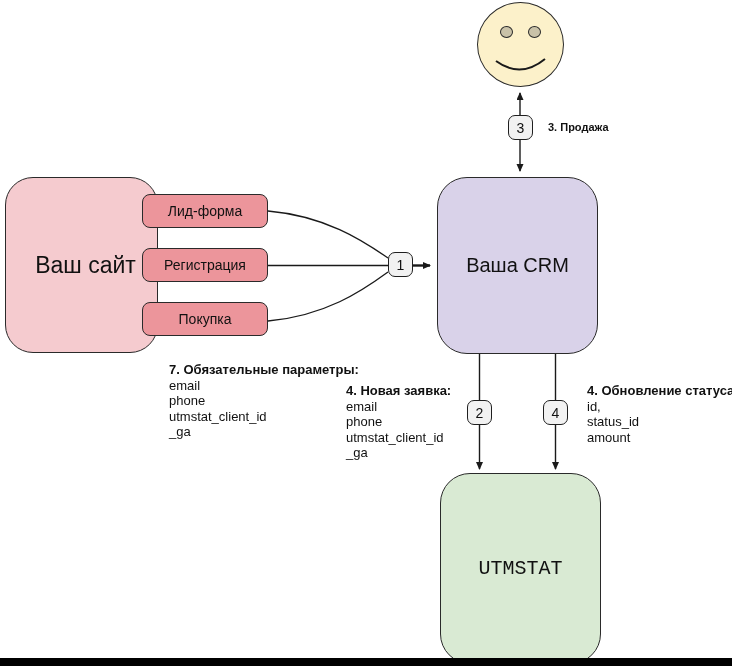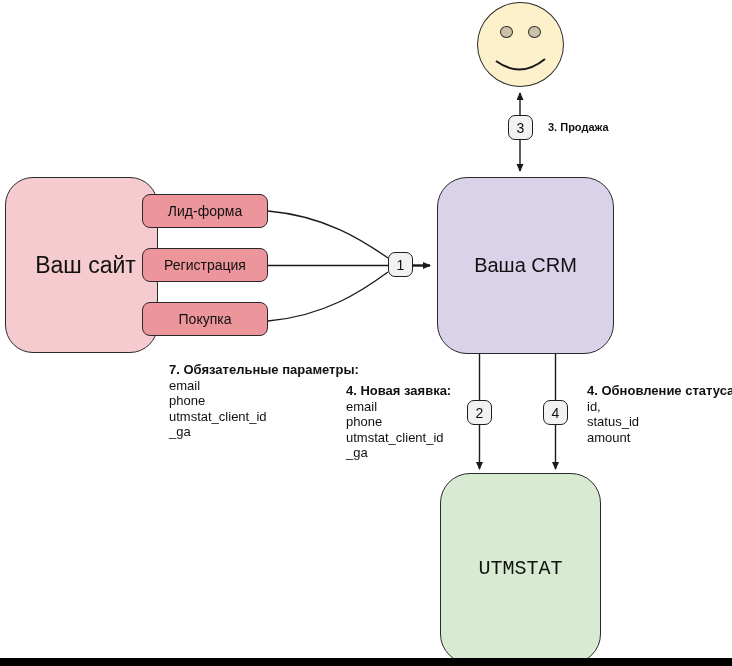--- a/index.html
+++ b/index.html
@@ -6,21 +6,21 @@
   .stage{
     position:relative;width:732px;height:666px;background:#ffffff;overflow:hidden;
     font-family:"Liberation Sans","DejaVu Sans",sans-serif;color:#111;
   }
   .node{position:absolute;box-sizing:border-box;display:flex;align-items:center;justify-content:center;
     border:1.6px solid #2a2a2a;}
   .site-box{left:5px;top:177px;width:153px;height:176px;border-radius:28px;background:var(--site-fill,#f5cbcf);z-index:1;padding-left:8px;}
   .site-box .lbl{font-size:23px;}
   .out-box{left:142px;width:126px;height:34px;border-radius:8px;background:var(--site-output-fill,#ec959b);z-index:2;font-size:14px;}
   .out-1{top:194px;} .out-2{top:248px;} .out-3{top:302px;}
-  .crm-box{left:437px;top:177px;width:177px;height:177px;border-radius:30px;background:var(--crm-fill,#d9d2e9);z-index:1;}
+  .crm-box{left:437px;top:177px;width:161px;height:177px;border-radius:30px;background:var(--crm-fill,#d9d2e9);z-index:1;}
   .crm-box .lbl{font-size:20px;}
   .utm-box{left:440px;top:473px;width:161px;height:191px;border-radius:30px;background:var(--utmstat-fill,#d9ead3);z-index:1;font-family:Liberation Mono, monospace;}
   .utm-box .lbl{font-size:20px;}
   .face{position:absolute;left:477px;top:2px;width:87px;height:85px;border-radius:50%;
     background:var(--face-fill,#fcf1ca);border:1.6px solid #2a2a2a;box-sizing:border-box;z-index:1;}
   .eye{position:absolute;width:13px;height:12px;border-radius:50%;
     background:var(--eye-fill,#c9c2a8);border:1.4px solid #2a2a2a;box-sizing:border-box;}
   .eye-left{left:22px;top:23px;} .eye-right{left:50px;top:23px;}
   .overlay{position:absolute;left:0;top:0;z-index:3;pointer-events:none;}
   .badge{position:absolute;width:25px;height:25px;box-sizing:border-box;border:1.5px solid #1f1f1f;

